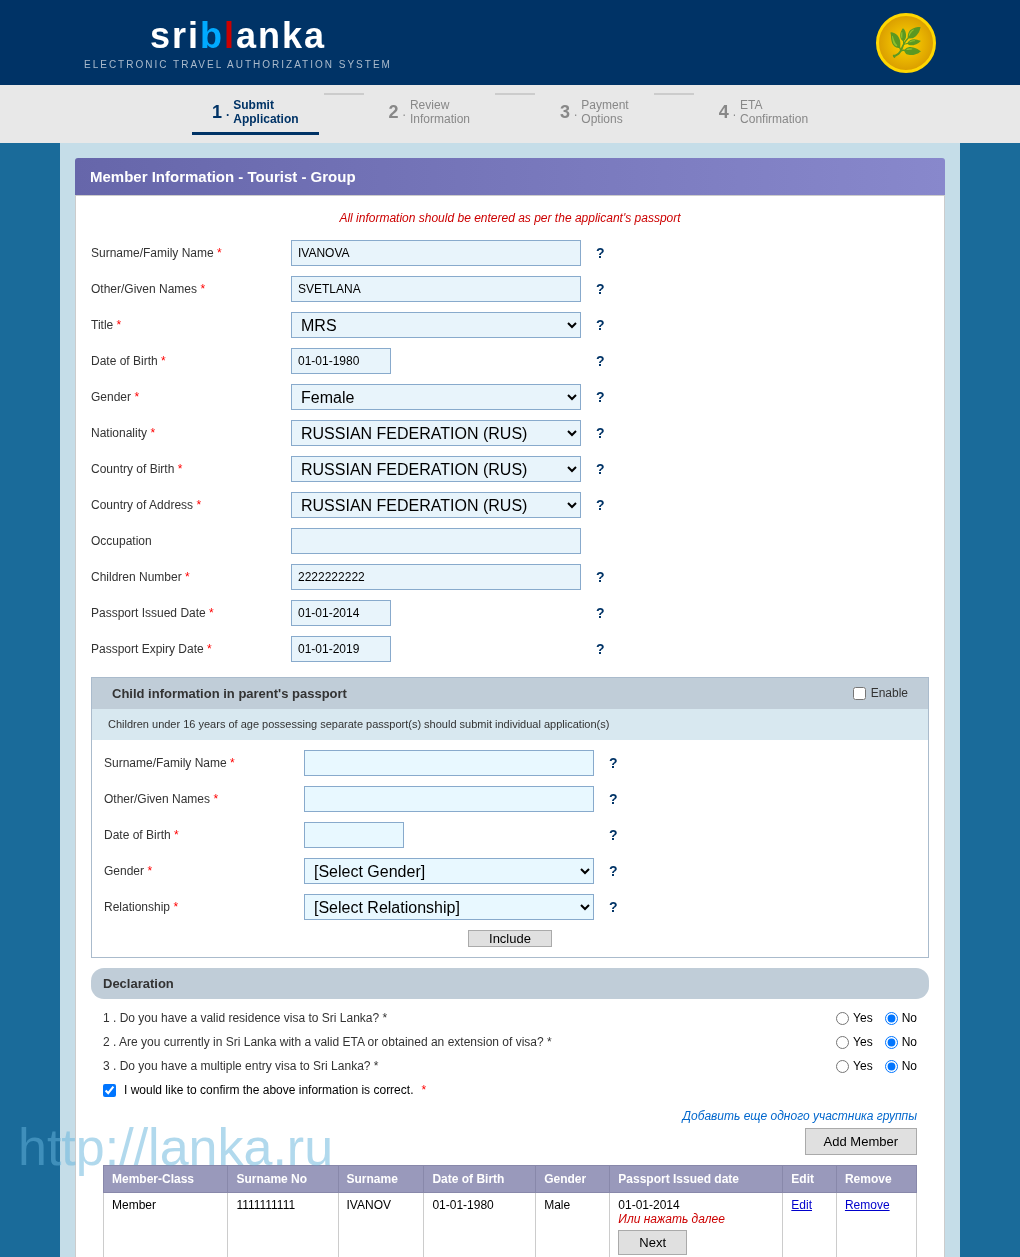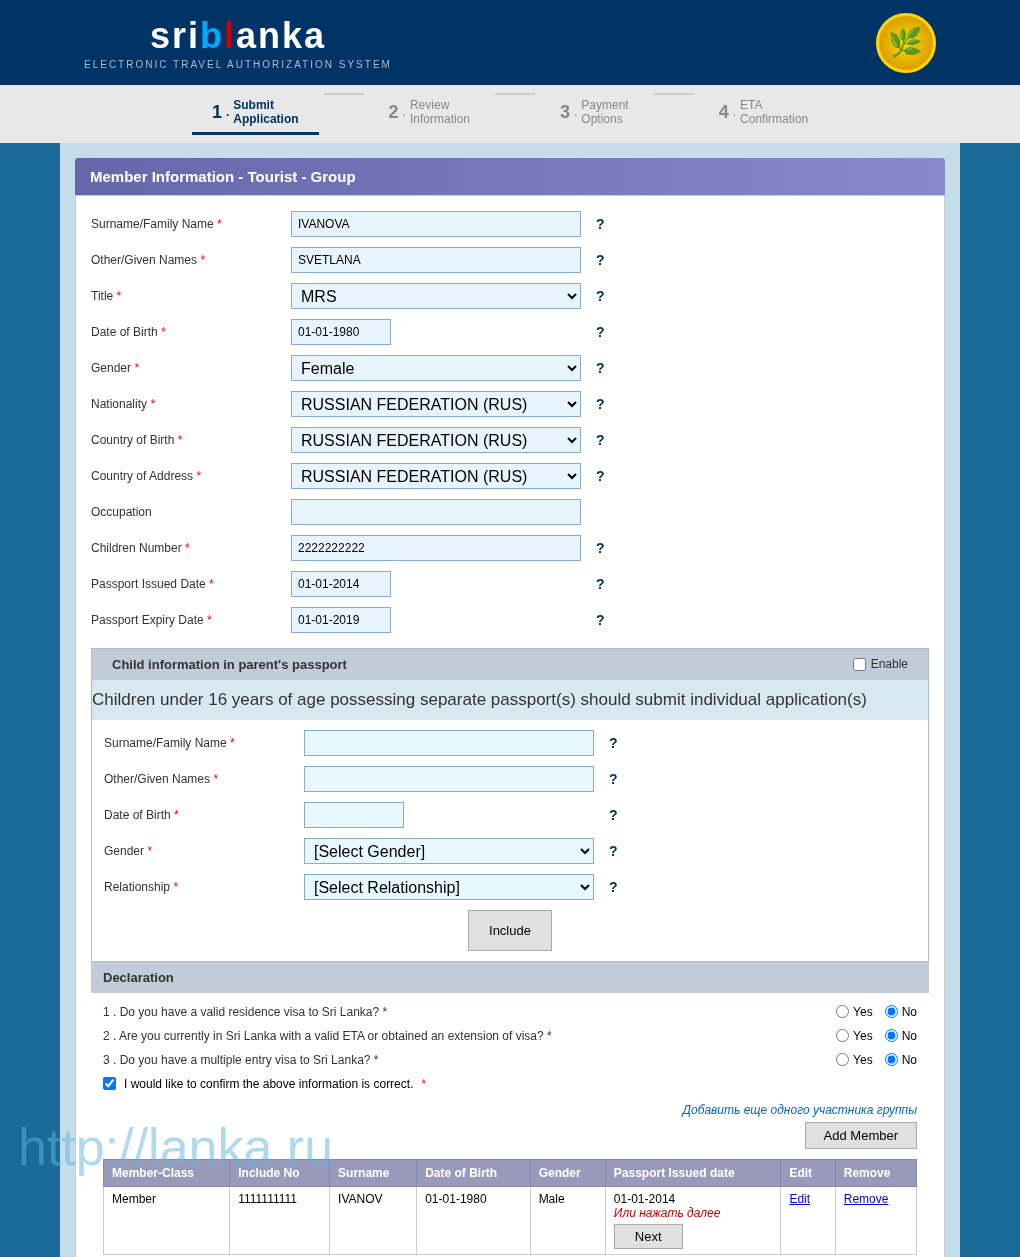--- a/index.html
+++ b/index.html
@@ -177,44 +177,46 @@
       color: #333;
     }
     .child-header-right {
       display: flex;
       align-items: center;
       gap: 5px;
       font-weight: normal;
       font-size: 12px;
     }
     .child-notice {
-      font-size: 17px;
+      font-size: 11px;
       color: #333;
-      padding: 8px 0;
+      padding: 8px 16px;
       line-height: 1.4;
     }
     .child-form {
       padding: 10px 12px;
       background: white;
     }
     .include-btn {
       display: block;
       margin: 0 auto;
-      padding: 12px 20px;
+      padding: 0 20px;
       background: #e0e0e0;
       border: 1px solid #aaa;
       cursor: pointer;
       font-size: 13px;
     }
     .declaration-header {
       background: #c0cdd8;
       padding: 8px 12px;
       font-size: 13px;
       font-weight: bold;
       color: #333;
+      margin-top: 10px;
+      border-radius: 13px;
     }
     .declaration-body {
       background: white;
       padding: 12px;
     }
     .declaration-row {
       display: flex;
       align-items: center;
       margin-bottom: 10px;
       font-size: 12px;
@@ -350,20 +352,21 @@
       <span>.</span>
       <span style="margin-left:4px;line-height:1.2">ETA<br>Confirmation</span>
     </div>
   </div>
 
   <div class="main-content">
 
     <div class="section-header">Member Information - Tourist - Group</div>
 
     <div class="form-container">
+      <div class="notice-text">All information should be entered as per the applicant's passport</div>
 
       <div class="form-row">
         <div class="form-label">
           <span>Surname/Family Name</span>
           <span class="required"> *</span>
         </div>
         <div class="form-input">
           <input type="text" value="IVANOVA" style="">
         </div>
         <div class="help-icon">?</div>
@@ -633,21 +636,21 @@
 
         <div class="add-member-section">
           <div class="add-member-hint">Добавить еще одного участника группы</div>
           <button class="add-member-btn">Add Member</button>
         </div>
 
         <table class="members-table">
           <thead>
             <tr>
               <th>Member-Class</th>
-              <th>Include No</th>
+              <th>Surname No</th>
               <th>Surname</th>
               <th>Date of Birth</th>
               <th>Gender</th>
               <th>Passport Issued date</th>
               <th>Edit</th>
               <th>Remove</th>
             </tr>
           </thead>
           <tbody>
             <tr>

